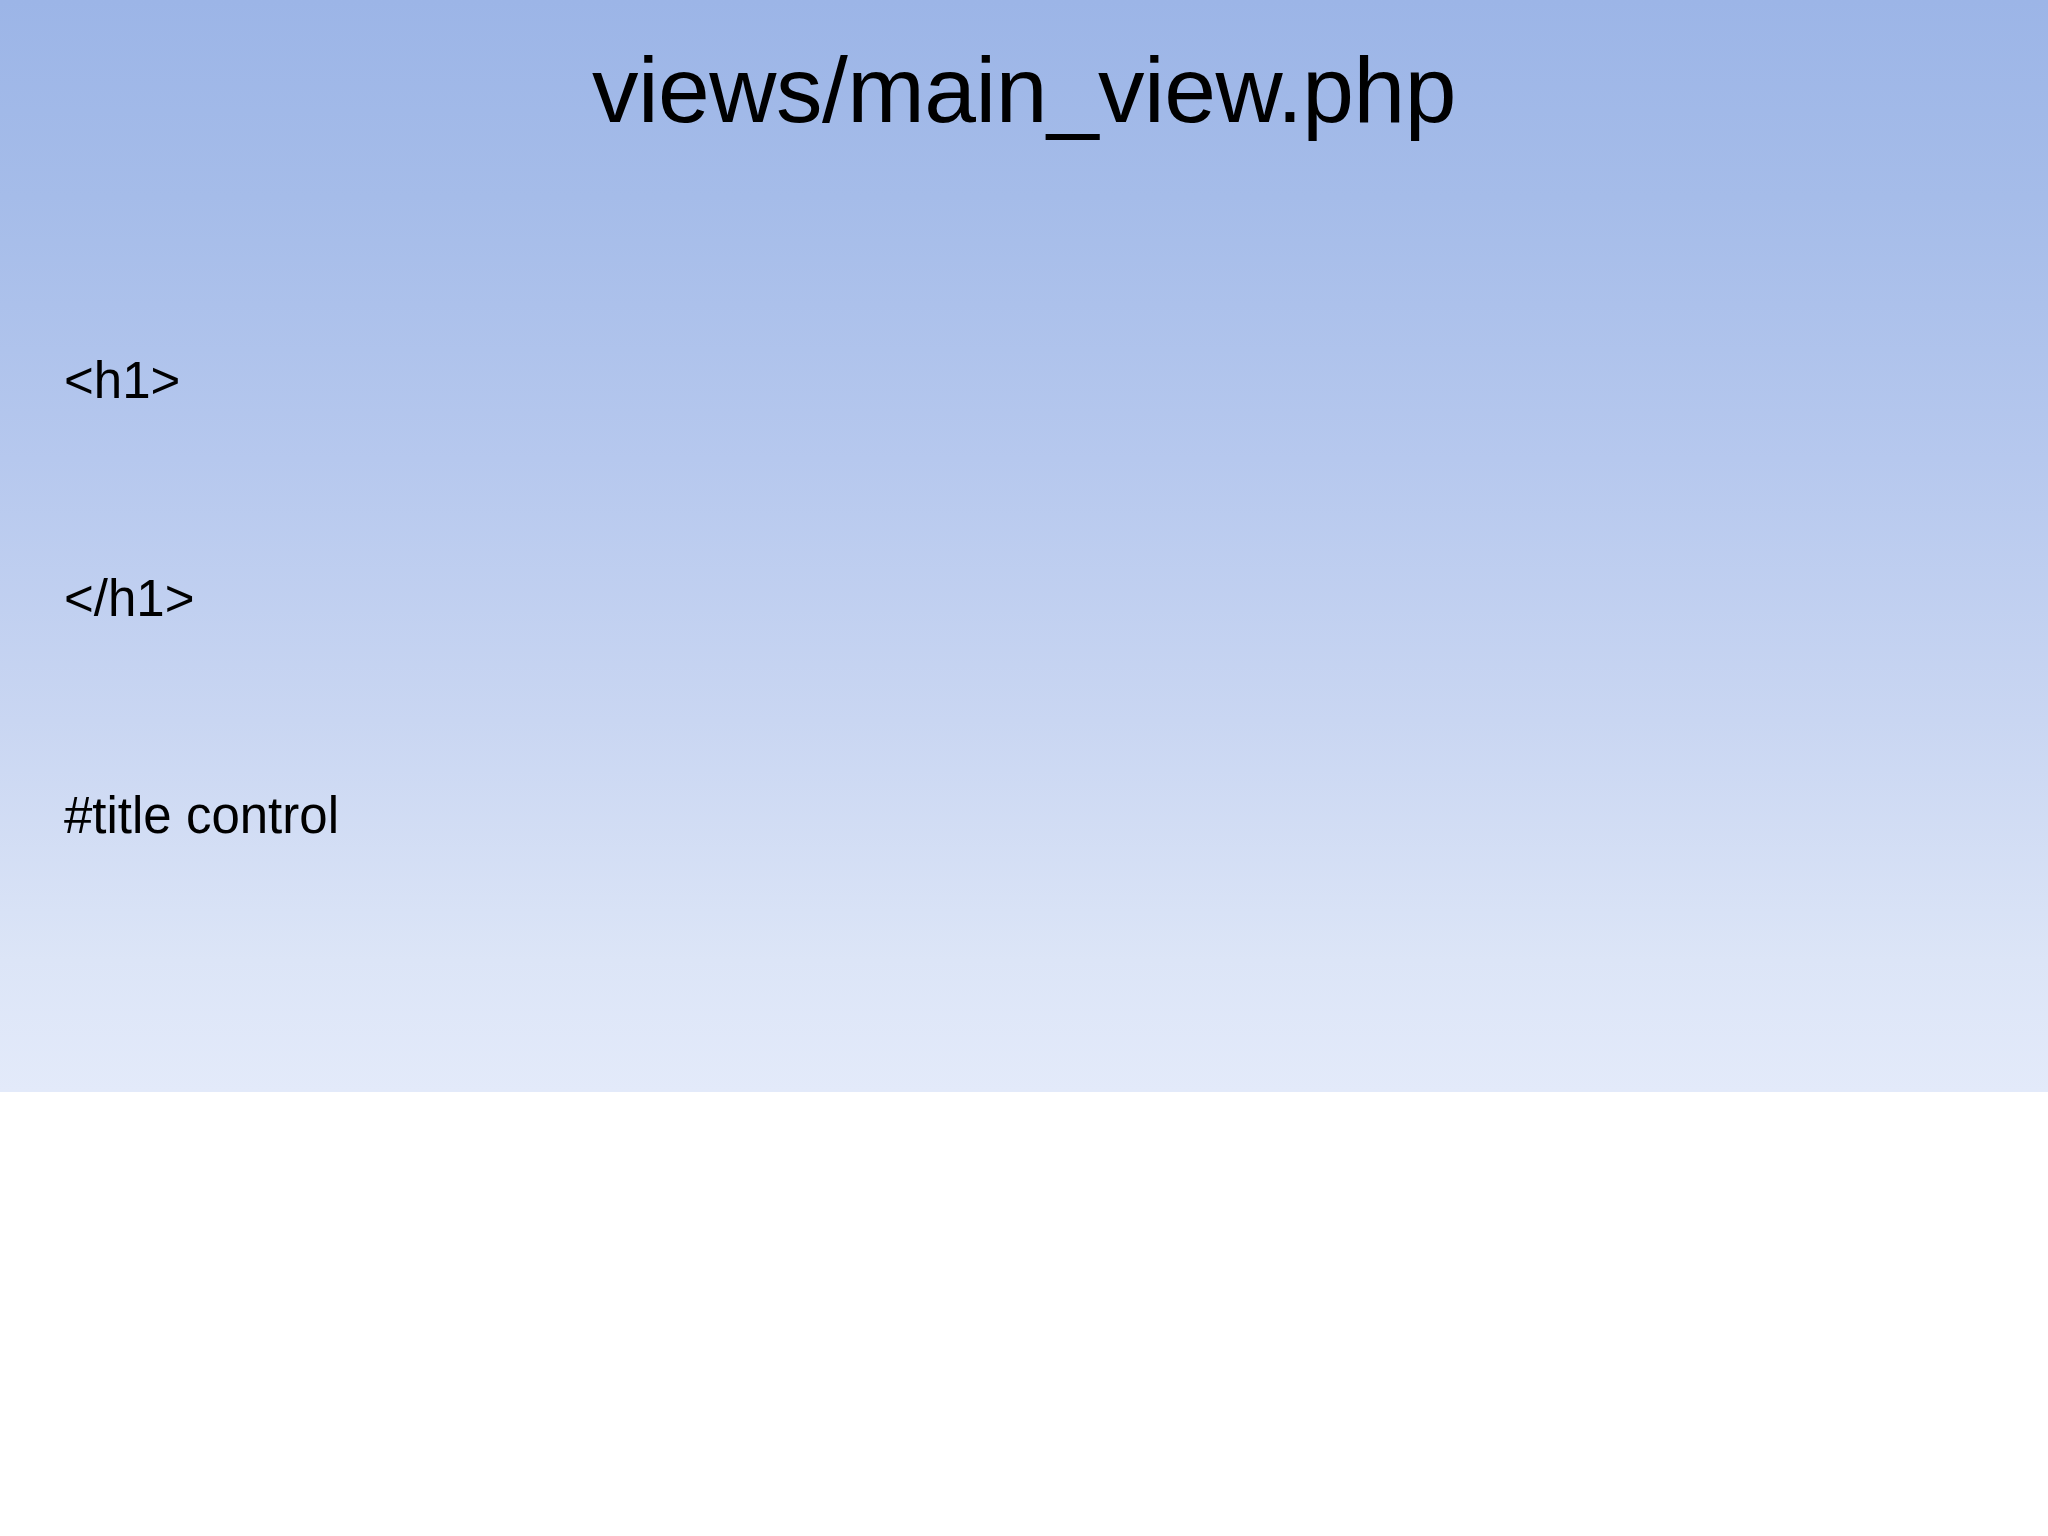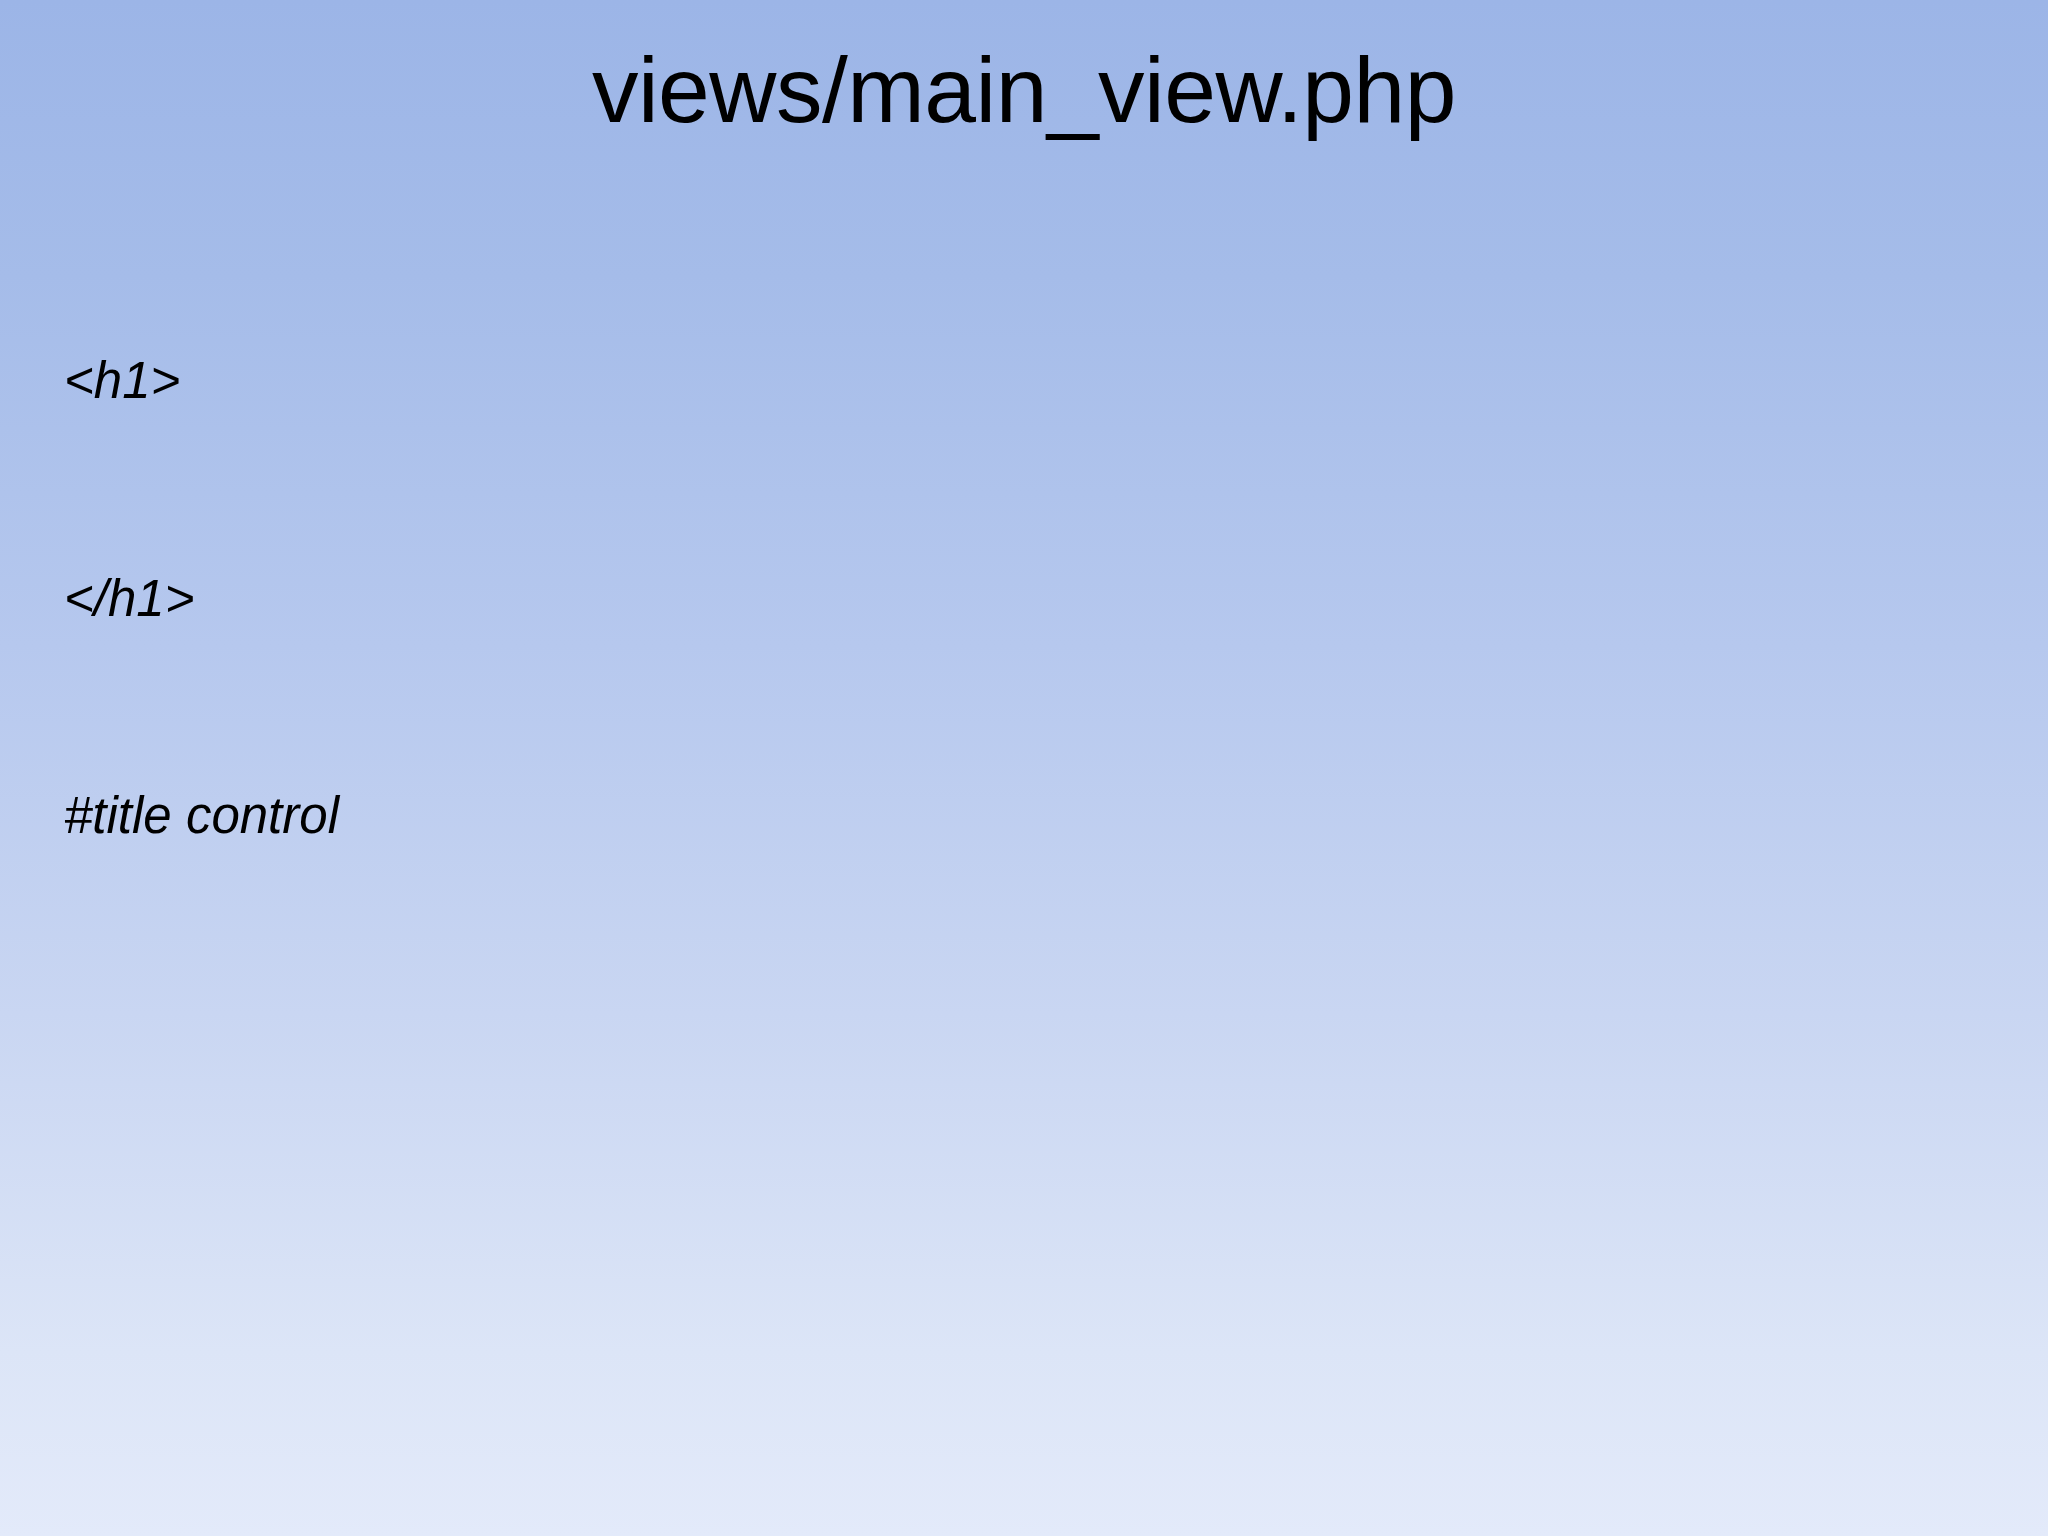--- a/index.html
+++ b/index.html
@@ -8,21 +8,21 @@
   }
   body {
     width: 2048px;
     height: 1536px;
     overflow: hidden;
     font-family: "Liberation Sans", sans-serif;
   }
   #slide {
     position: relative;
     width: 2048px;
-    height: 1536px;
+    height: 1092px;
     background: linear-gradient(to bottom, #9cb5e7 0%, #a5bce9 18%, #b6c8ee 42%, #c9d6f2 66%, #dce5f7 88%, #e3eafa 100%);
     box-sizing: border-box;
   }
   #slide-title {
     position: absolute;
     top: 42px;
     left: 0;
     width: 100%;
     text-align: center;
     font-size: 93px;
@@ -38,21 +38,20 @@
     width: 1900px;
     color: #000000;
     font-size: 51px;
     line-height: 72.5px;
     white-space: pre;
   }
   .code-line {
     white-space: pre;
     display: block;
     height: 72.5px;
-    font-style: italic;
   }
 </style>
 </head>
 <body>
 
 <div id="slide">
 
   <div id="slide-title">views/main_view.php</div>
 
   <div id="code-block">

